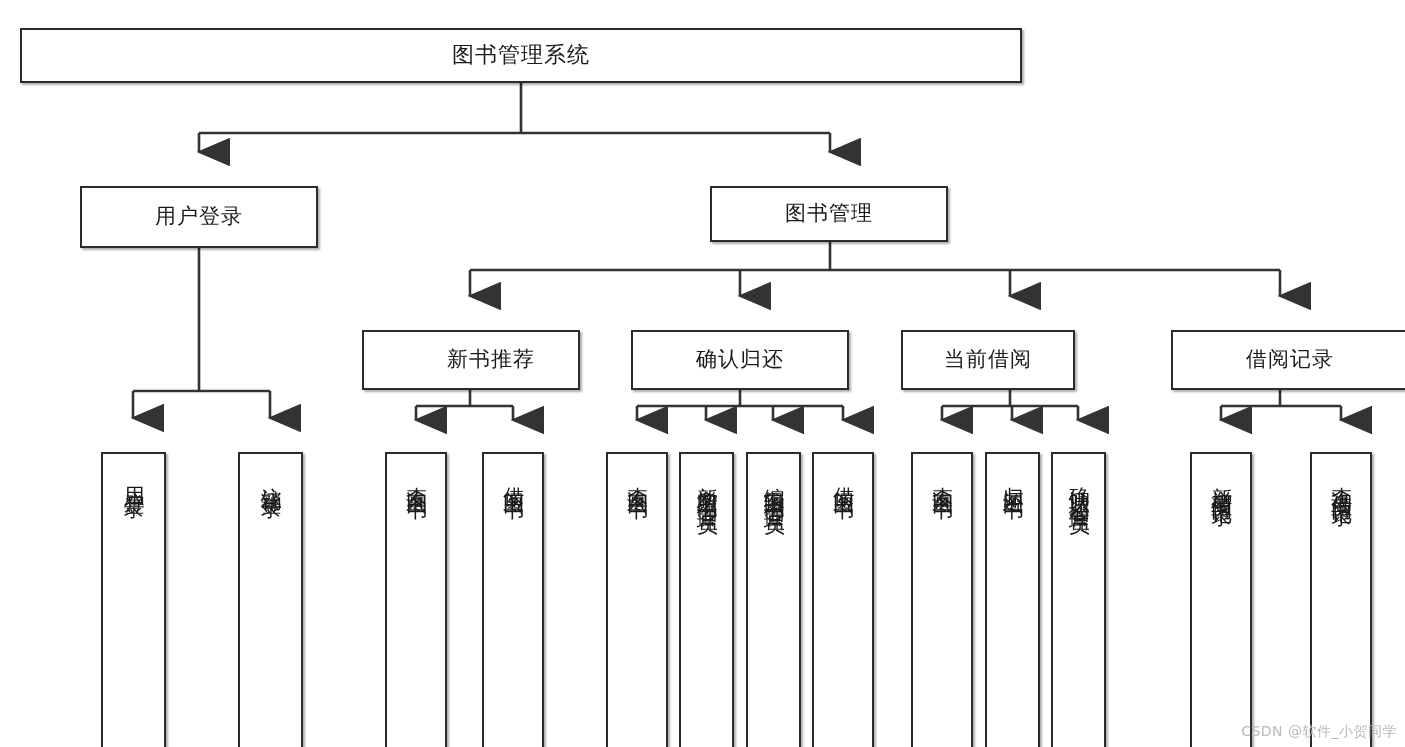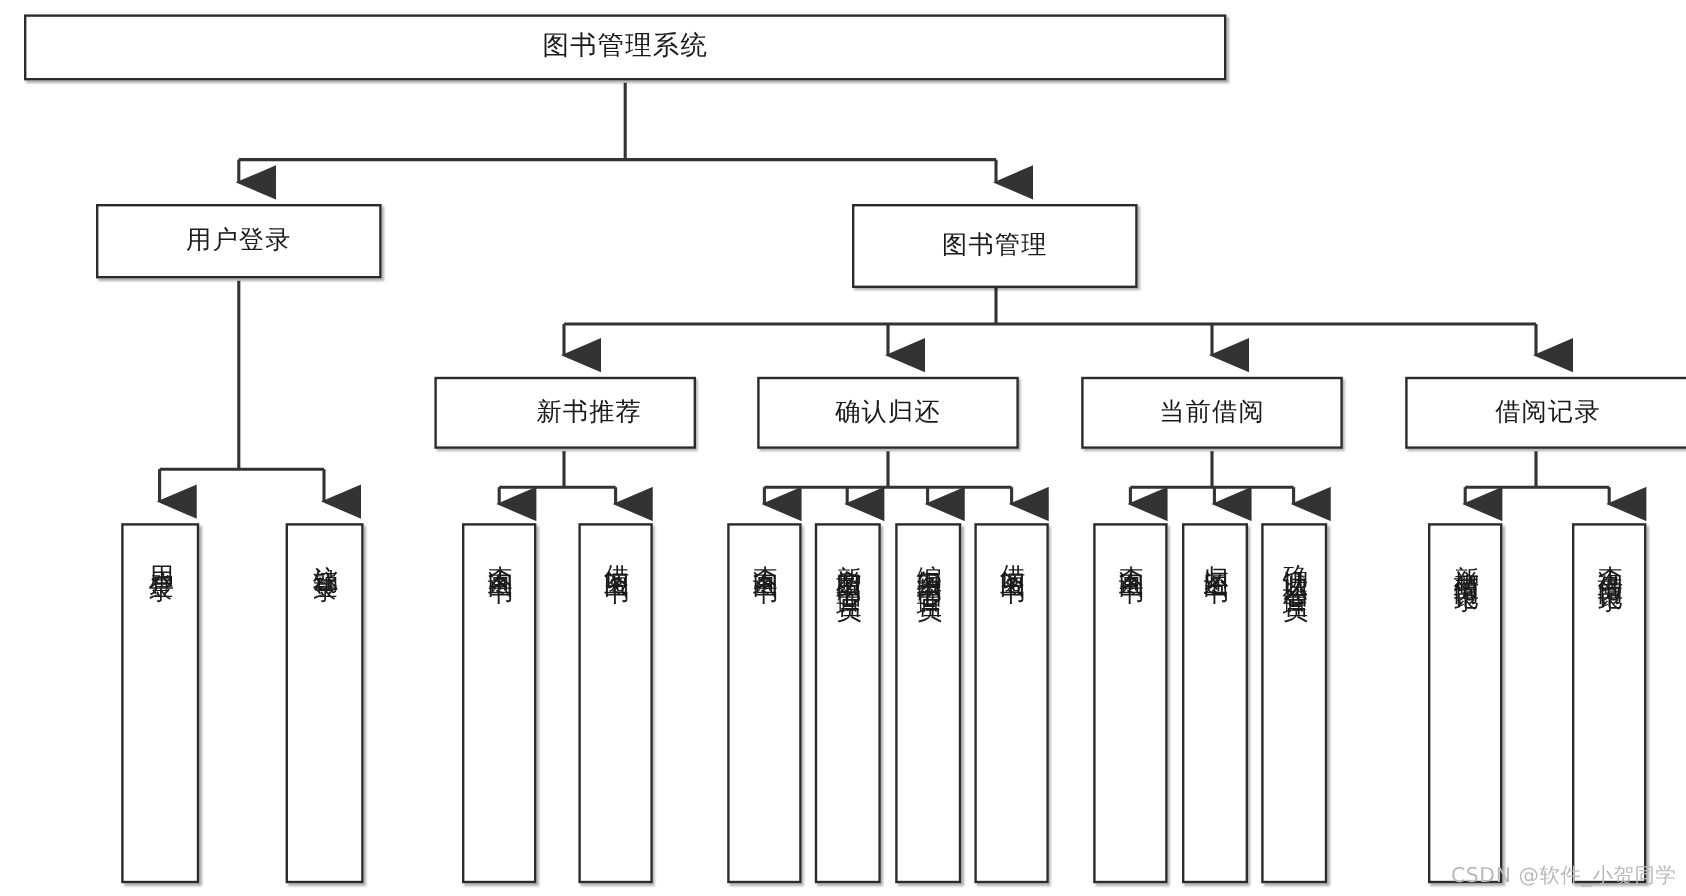--- a/index.html
+++ b/index.html
@@ -29,20 +29,21 @@
   .node {
     position: absolute;
     box-sizing: border-box;
     background: #ffffff;
     border: 2px solid #2b2b2b;
     box-shadow: 2px 2px 2px rgba(0,0,0,0.32);
     display: flex;
     align-items: center;
     justify-content: center;
     color: #1a1a1a;
+    margin-top: 16px;
   }
   .node-h {
     
     font-size: 21px;
     letter-spacing: 1px;
     line-height: 1.2;
   }
   .node-v {
     
     align-items: flex-start;
@@ -58,21 +59,21 @@
     white-space: nowrap;
     color: #1a1a1a;
   }
   .node-title {
     font-size: 22px;
   }
   #watermark {
     position: absolute;
     right: 8px;
     bottom: 6px;
-    font-size: 17px;
+    font-size: 14px;
     color: #b9b9b9;
     letter-spacing: 0.5px;
     user-select: none;
     white-space: nowrap;
   }
 </style>
 </head>
 <body>
 
 <div id="diagram-root">
@@ -145,31 +146,31 @@
     </g>
   </svg>
 
   <div class="node node-h node-title" style="left:20px; top:12px; width:1002px; height:55px;">
     <span>图书管理系统</span>
   </div>
 
   <div class="node node-h" style="left:80px; top:170px; width:238px; height:62px;">
     <span>用户登录</span>
   </div>
-  <div class="node node-h" style="left:710px; top:170px; width:238px; height:70px;">
+  <div class="node node-h" style="left:710px; top:170px; width:238px; height:56px;">
     <span>图书管理</span>
   </div>
 
   <div class="node node-h" style="left:362px; top:314px; width:218px; height:60px;padding-left:40px;">
     <span>新书推荐</span>
   </div>
   <div class="node node-h" style="left:631px; top:314px; width:218px; height:60px;">
     <span>确认归还</span>
   </div>
-  <div class="node node-h" style="left:901px; top:314px; width:218px; height:60px;">
+  <div class="node node-h" style="left:901px; top:314px; width:174px; height:60px;">
     <span>当前借阅</span>
   </div>
   <div class="node node-h" style="left:1171px; top:314px; width:238px; height:60px;">
     <span>借阅记录</span>
   </div>
 
   <div class="node node-v" style="left:101px; top:436px; width:65px; height:300px;">
     <span class="vtext">用户登录</span>
   </div>
   <div class="node node-v" style="left:238px; top:436px; width:65px; height:300px;">

